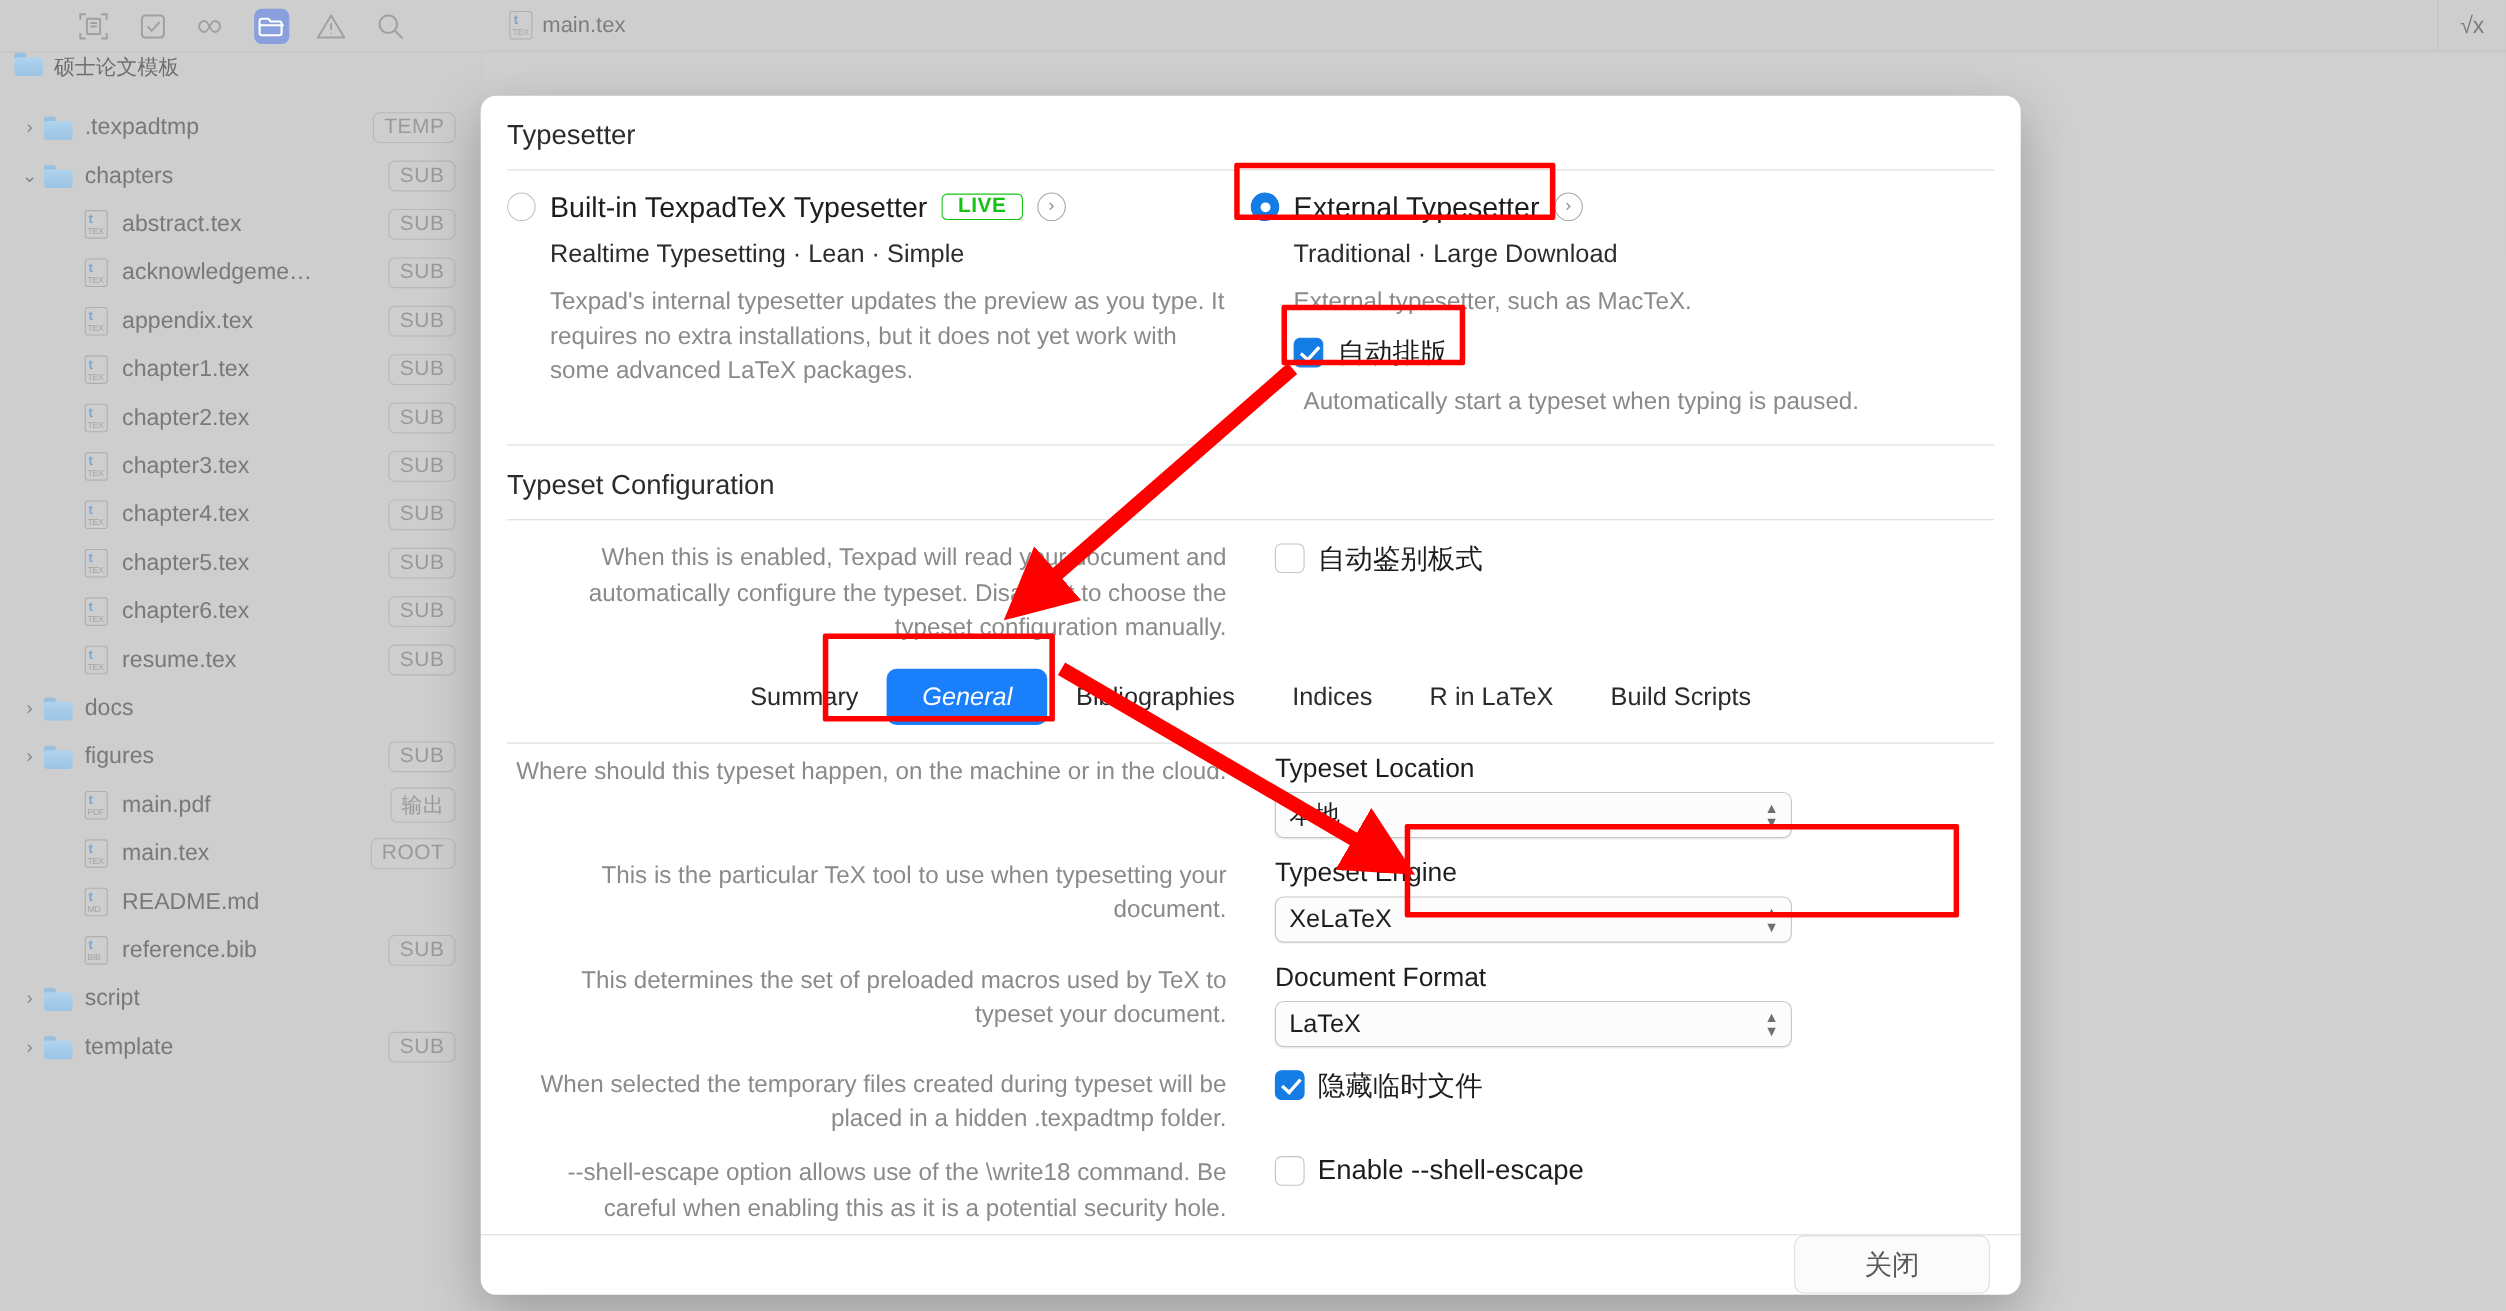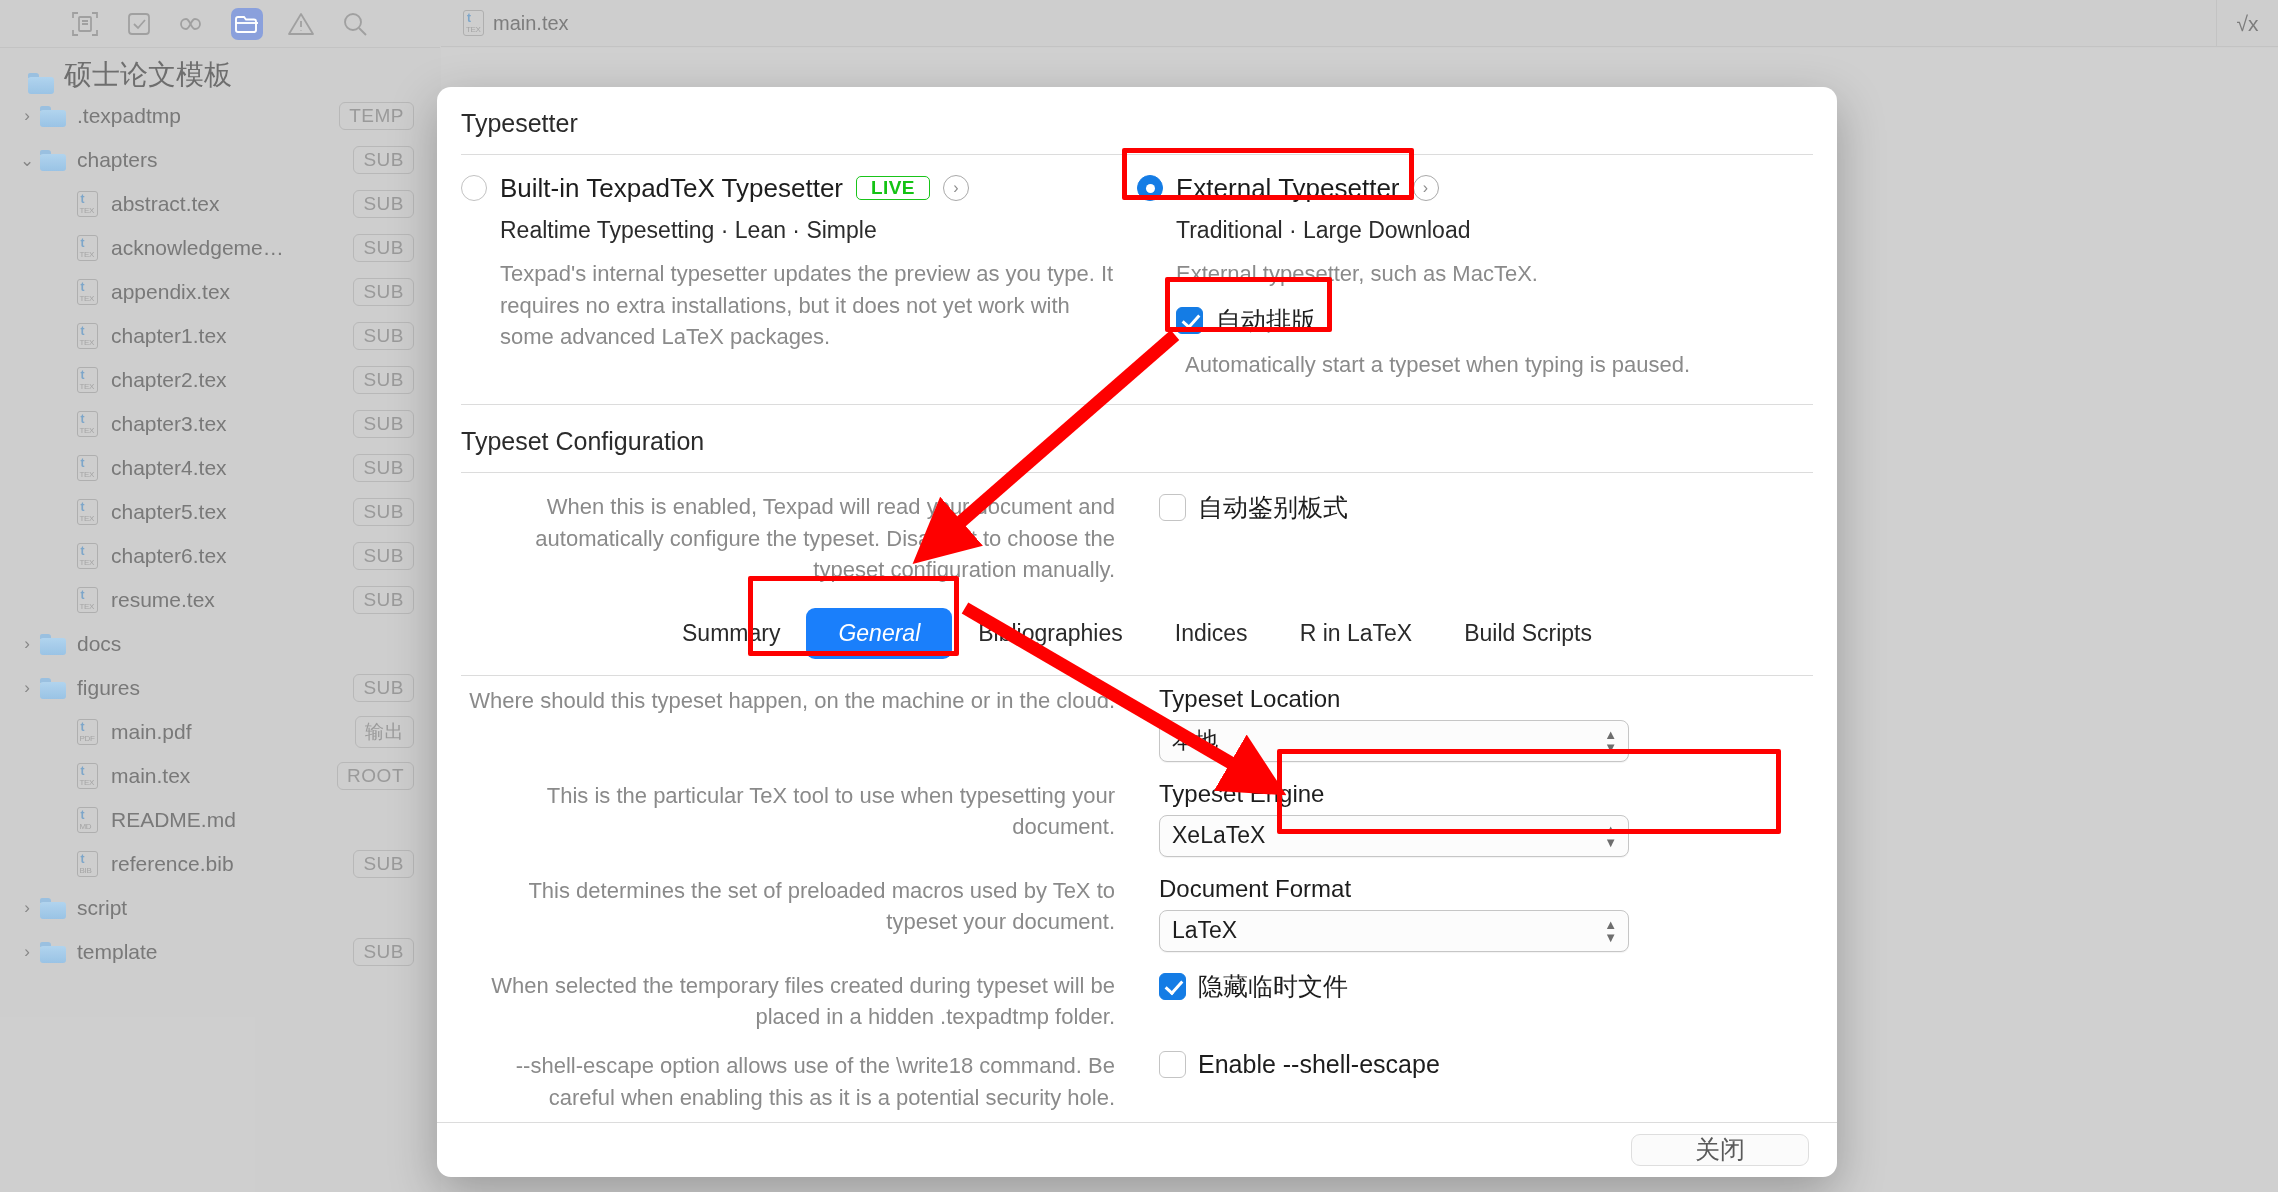--- a/index.html
+++ b/index.html
@@ -57,22 +57,22 @@
     font-family:"Liberation Mono","DejaVu Sans Mono",monospace; font-weight:bold;
   }
   .doc-head {
     position:absolute; left:230px; top:48px; font-size:26px; color:#6e9f80;
     font-family:"Liberation Mono","DejaVu Sans Mono",monospace;
   }
 
   
   .sidebar { position:absolute; left:0; top:48px; width:440px; bottom:0; background:#c9c9c9; }
   .tree-root {
-    display:flex; align-items:flex-end; gap:10px;
-    height:46px; padding-left:28px; font-size:28px; color:#5e5e5e;
+    display:flex; align-items:flex-start; gap:10px;
+    height:46px; padding-left:13px; font-size:19px; color:#5e5e5e;
   }
   .row {
     position:relative; display:flex; align-items:center;
     height:44px; font-size:21px; color:#6a6a6a;
   }
   .row .twisty { width:26px; text-align:center; color:#7a7a7a; font-size:17px; flex:0 0 26px; }
   .row .ficon { width:26px; flex:0 0 26px; display:flex; align-items:center; justify-content:center; }
   .row .label { margin-left:11px; white-space:nowrap; overflow:hidden; }
   .badge {
     position:absolute; right:26px; top:50%; transform:translateY(-50%);
@@ -177,21 +177,21 @@
     display:flex; flex-direction:column; align-items:center; gap:2px; color:#6e6e6e;
     font-size:13px; line-height:.85;
   }
   .fchk { display:flex; align-items:center; gap:12px; }
 
   .dlg-footer {
     margin-top:auto; border-top:1px solid #dcdcdc;
     height:90px; display:flex; align-items:center; justify-content:flex-end; padding-right:28px;
   }
   .close-btn {
-    width:178px; height:32px; border:1px solid #dedede; border-radius:9px;
+    width:178px; height:53px; border:1px solid #dedede; border-radius:9px;
     background:#fbfbfb; color:#5a5a5a; font-size:25px;
     display:flex; align-items:center; justify-content:center;
   }
 
   
   .ann { position:absolute; border:5px solid #fe0000; border-radius:2px; pointer-events:none; }
   .arrow-svg { position:absolute; left:0; top:0; width:2278px; height:1192px; pointer-events:none; }
 </style>
 </head>
 <body>

